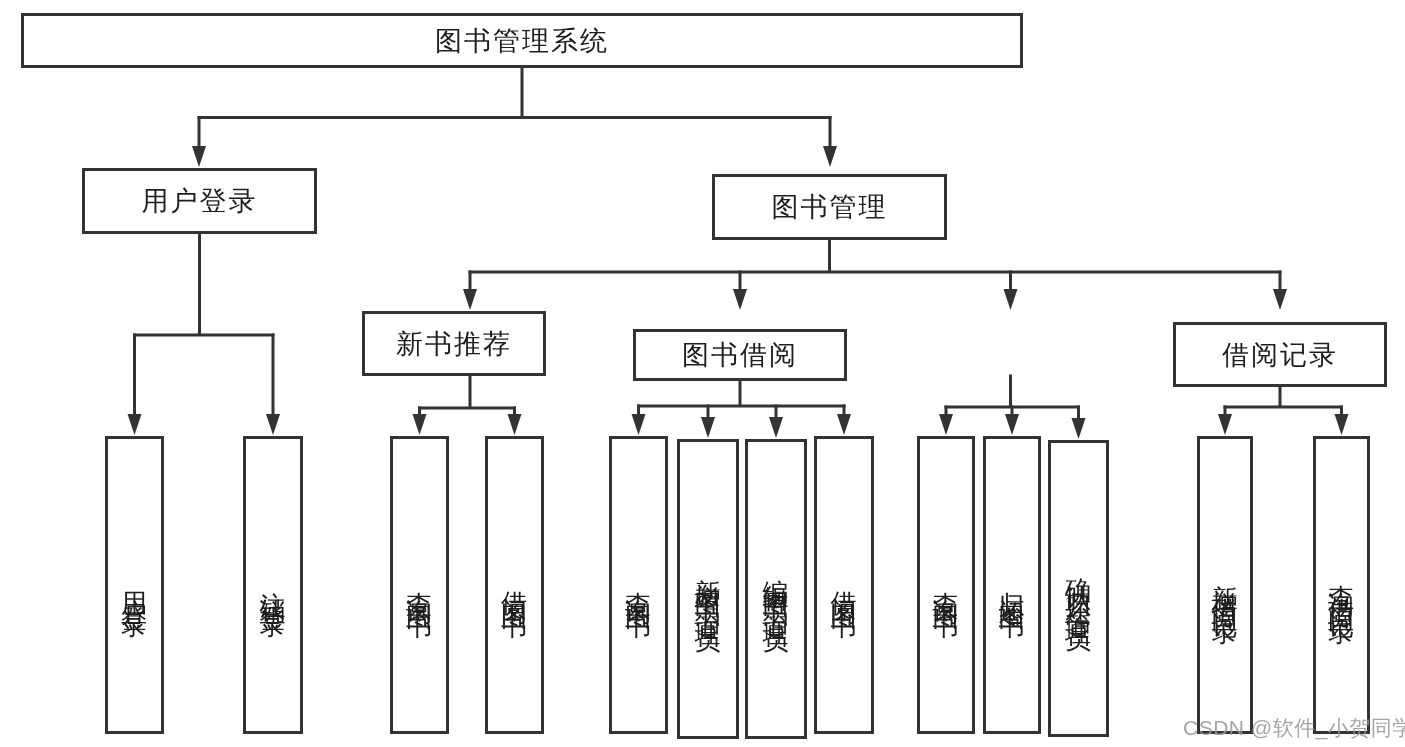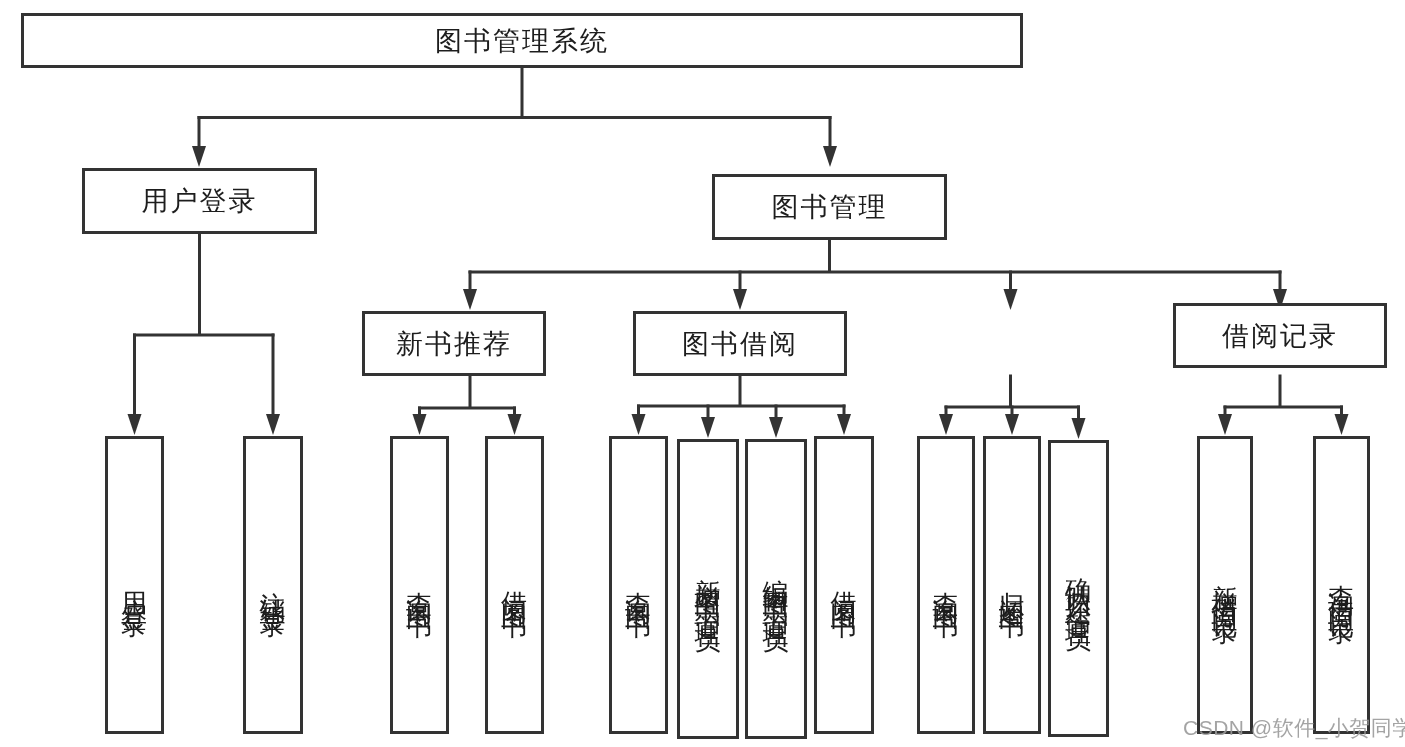--- a/index.html
+++ b/index.html
@@ -133,24 +133,24 @@
   <div class="node" style="left:82px; top:168px; width:235px; height:66px;">
     <span class="hlabel">用户登录</span>
   </div>
   <div class="node" style="left:712px; top:168px; width:235px; height:66px;margin-top:6px;">
     <span class="hlabel">图书管理</span>
   </div>
 
   <div class="node" style="left:362px; top:311px; width:184px; height:65px;">
     <span class="hlabel">新书推荐</span>
   </div>
-  <div class="node" style="left:633px; top:311px; width:214px; height:65px;">
+  <div class="node" style="left:633px; top:329px; width:214px; height:52px;">
     <span class="hlabel">图书借阅</span>
   </div>
-  <div class="node" style="left:1173px; top:303px; width:214px; height:65px;">
+  <div class="node" style="left:1173px; top:322px; width:214px; height:65px;">
     <span class="hlabel">借阅记录</span>
   </div>
 
   <div class="node" style="left:105px; top:436px; width:59px; height:298px;">
     <span class="vlabel">用户登录</span>
   </div>
   <div class="node" style="left:243px; top:436px; width:60px; height:298px;">
     <span class="vlabel">注销登录</span>
   </div>
 

